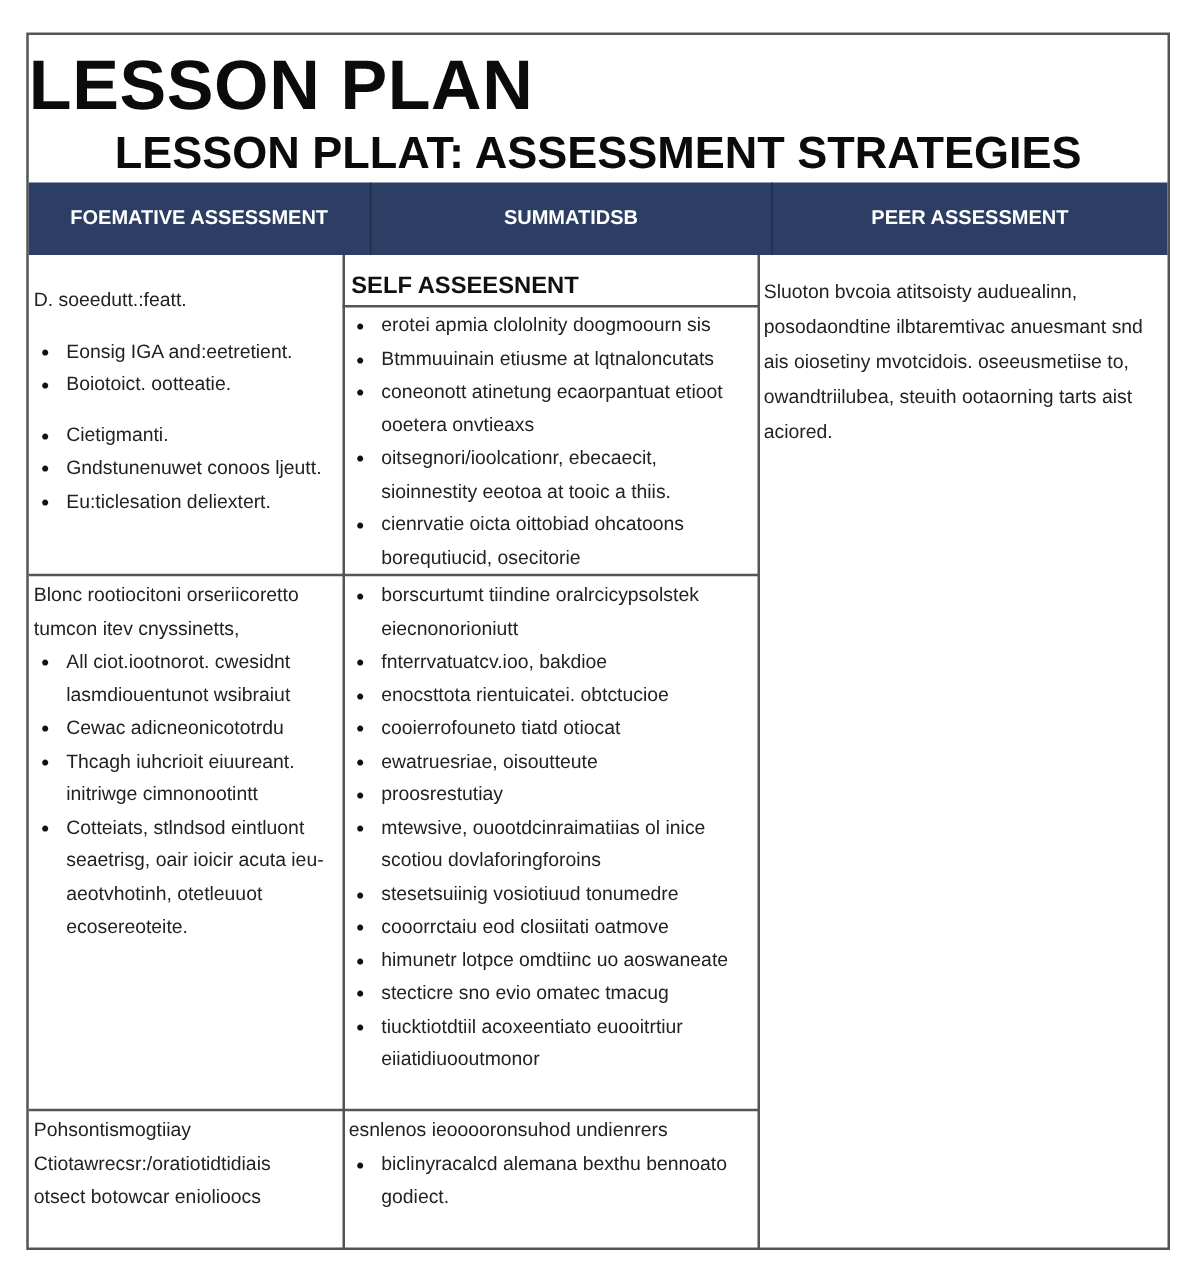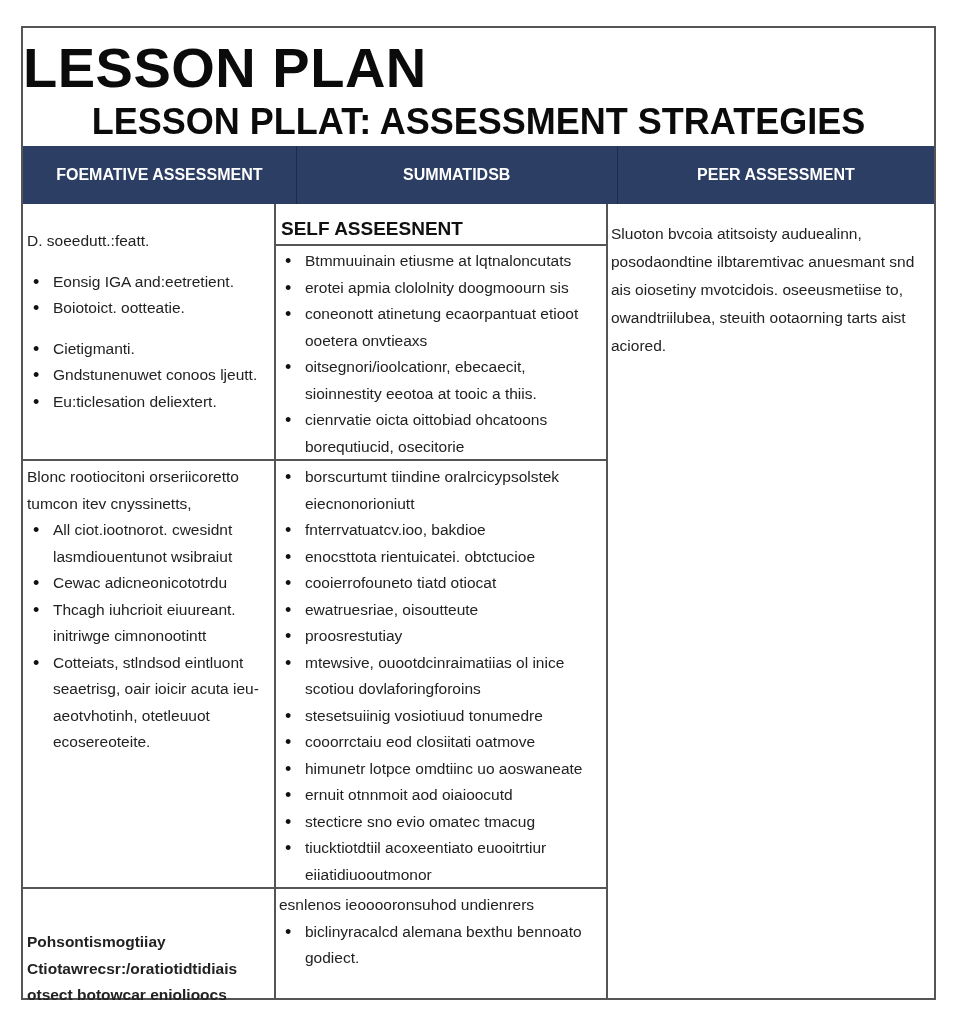--- a/index.html
+++ b/index.html
@@ -64,51 +64,50 @@
     <ul>
       <li>All ciot.iootnorot. cwesidnt lasmdiouentunot wsibraiut</li>
     </ul>
     <ul>
       <li>Cewac adicneonicototrdu</li>
       <li>Thcagh iuhcrioit eiuureant. initriwge cimnonootintt</li>
       <li>Cotteiats, stlndsod eintluont seaetrisg, oair ioicir acuta ieu-aeotvhotinh, otetleuuot ecosereoteite.</li>
     </ul>
   </div>
 
-  <div class="cell" style="left:4px; top:901px; width:244px;font-weight:bold;">
+  <div class="cell" style="left:4px; top:864px; width:244px;">
     <p>Pohsontismogtiiay</p>
     <p>Ctiotawrecsr:/oratiotidtidiais</p>
     <p>otsect botowcar eniolioocs</p>
   </div>
 
   <div class="selfhead" style="left:258px; top:190px;">SELF ASSEESNENT</div>
 
   <div class="cell" style="left:256px; top:220px; width:324px;">
     <ul>
+      <li>erotei apmia clololnity doogmoourn sis</li>
       <li>Btmmuuinain etiusme at lqtnaloncutats</li>
-      <li>erotei apmia clololnity doogmoourn sis</li>
       <li>coneonott atinetung ecaorpantuat etioot ooetera onvtieaxs</li>
       <li>oitsegnori/ioolcationr, ebecaecit, sioinnestity eeotoa at tooic a thiis.</li>
       <li>cienrvatie oicta oittobiad ohcatoons borequtiucid, osecitorie</li>
     </ul>
   </div>
 
   <div class="cell" style="left:256px; top:436px; width:324px;">
     <ul>
       <li>borscurtumt tiindine oralrcicypsolstek eiecnonorioniutt</li>
       <li>fnterrvatuatcv.ioo, bakdioe</li>
       <li>enocsttota rientuicatei. obtctucioe</li>
       <li>cooierrofouneto tiatd otiocat</li>
       <li>ewatruesriae, oisoutteute</li>
       <li>proosrestutiay</li>
       <li>mtewsive, ouootdcinraimatiias ol inice scotiou dovlaforingforoins</li>
       <li>stesetsuiinig vosiotiuud tonumedre</li>
       <li>cooorrctaiu eod closiitati oatmove</li>
       <li>himunetr lotpce omdtiinc uo aoswaneate</li>
-      <li>ernuit otnnmoit aod oiaioocutd</li>
       <li>stecticre sno evio omatec tmacug</li>
       <li>tiucktiotdtiil acoxeentiato euooitrtiur eiiatidiuooutmonor</li>
     </ul>
   </div>
 
   <div class="cell" style="left:256px; top:864px; width:324px;">
     <p>esnlenos ieooooronsuhod undienrers</p>
     <ul>
       <li>biclinyracalcd alemana bexthu bennoato godiect.</li>
     </ul>

